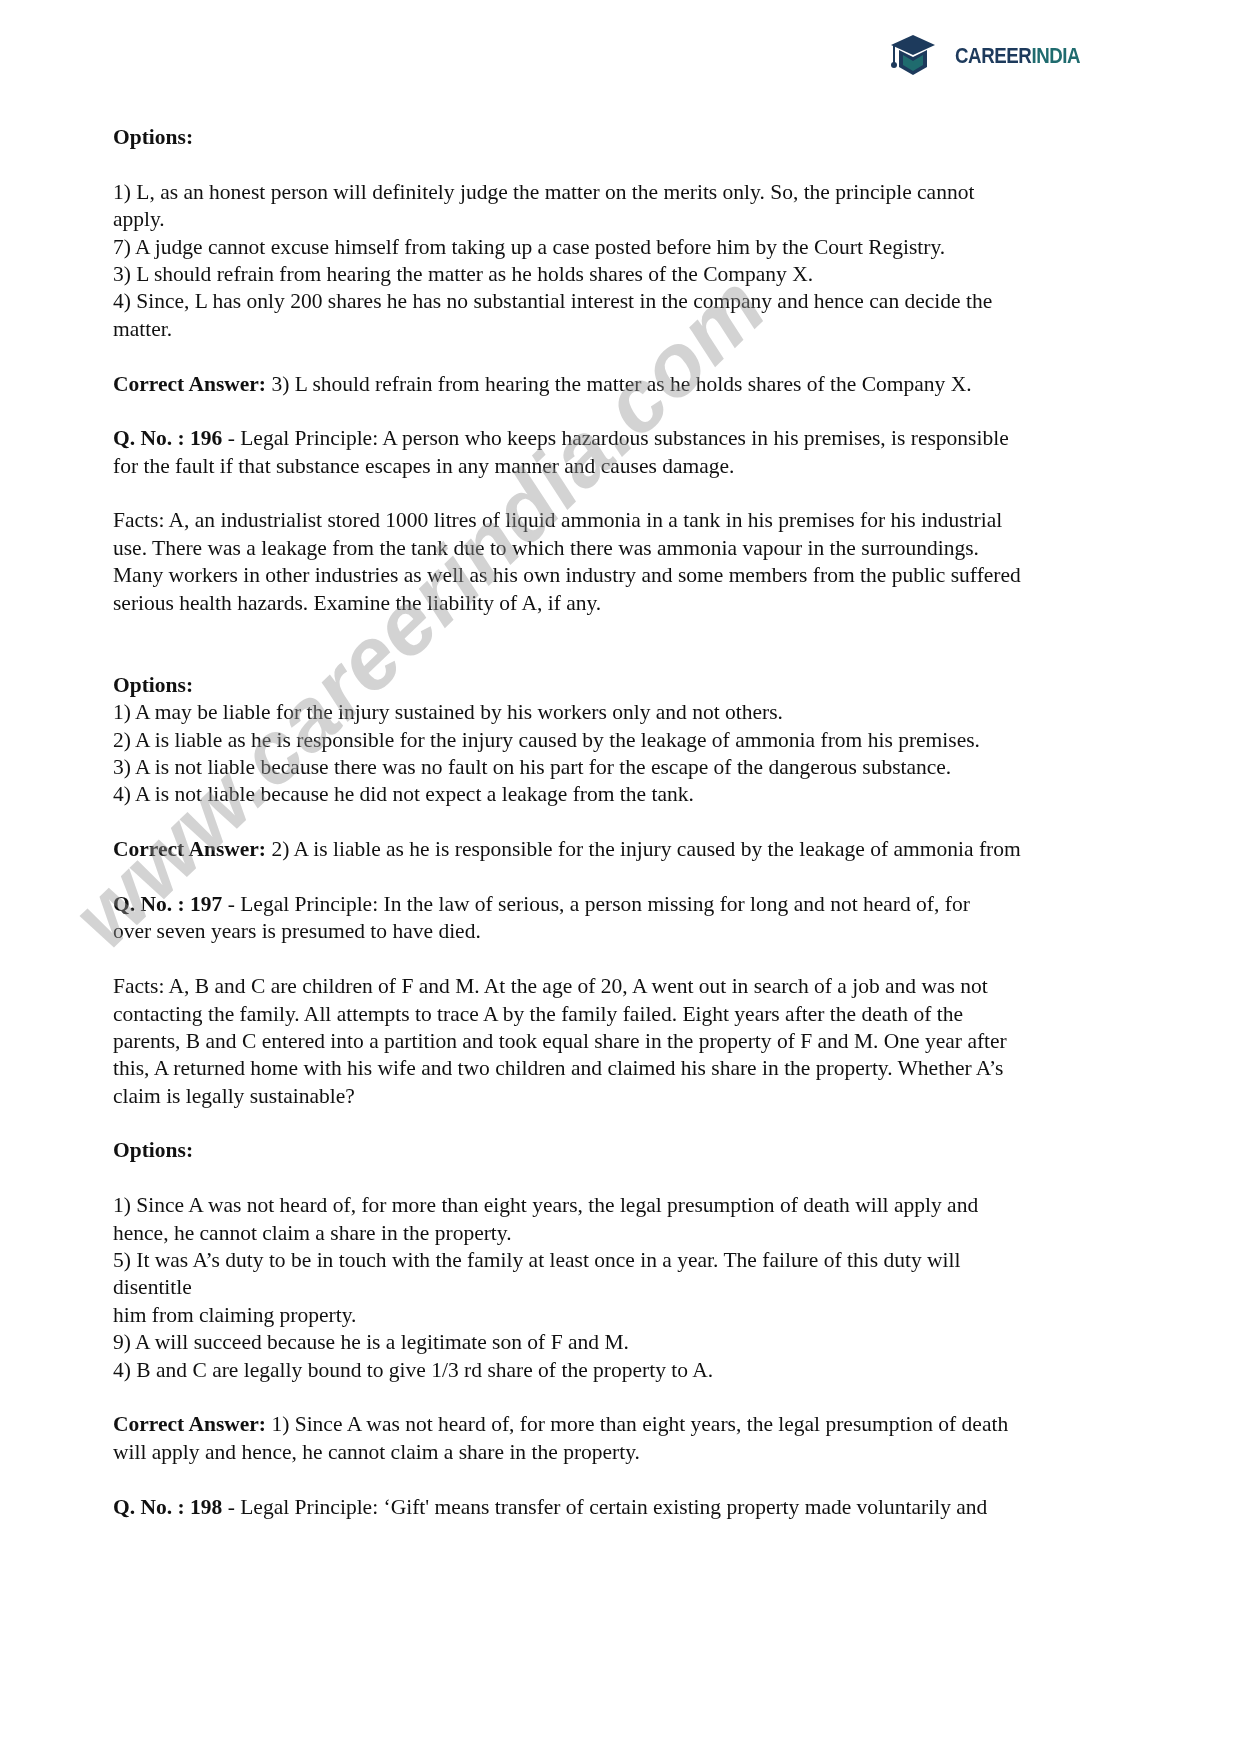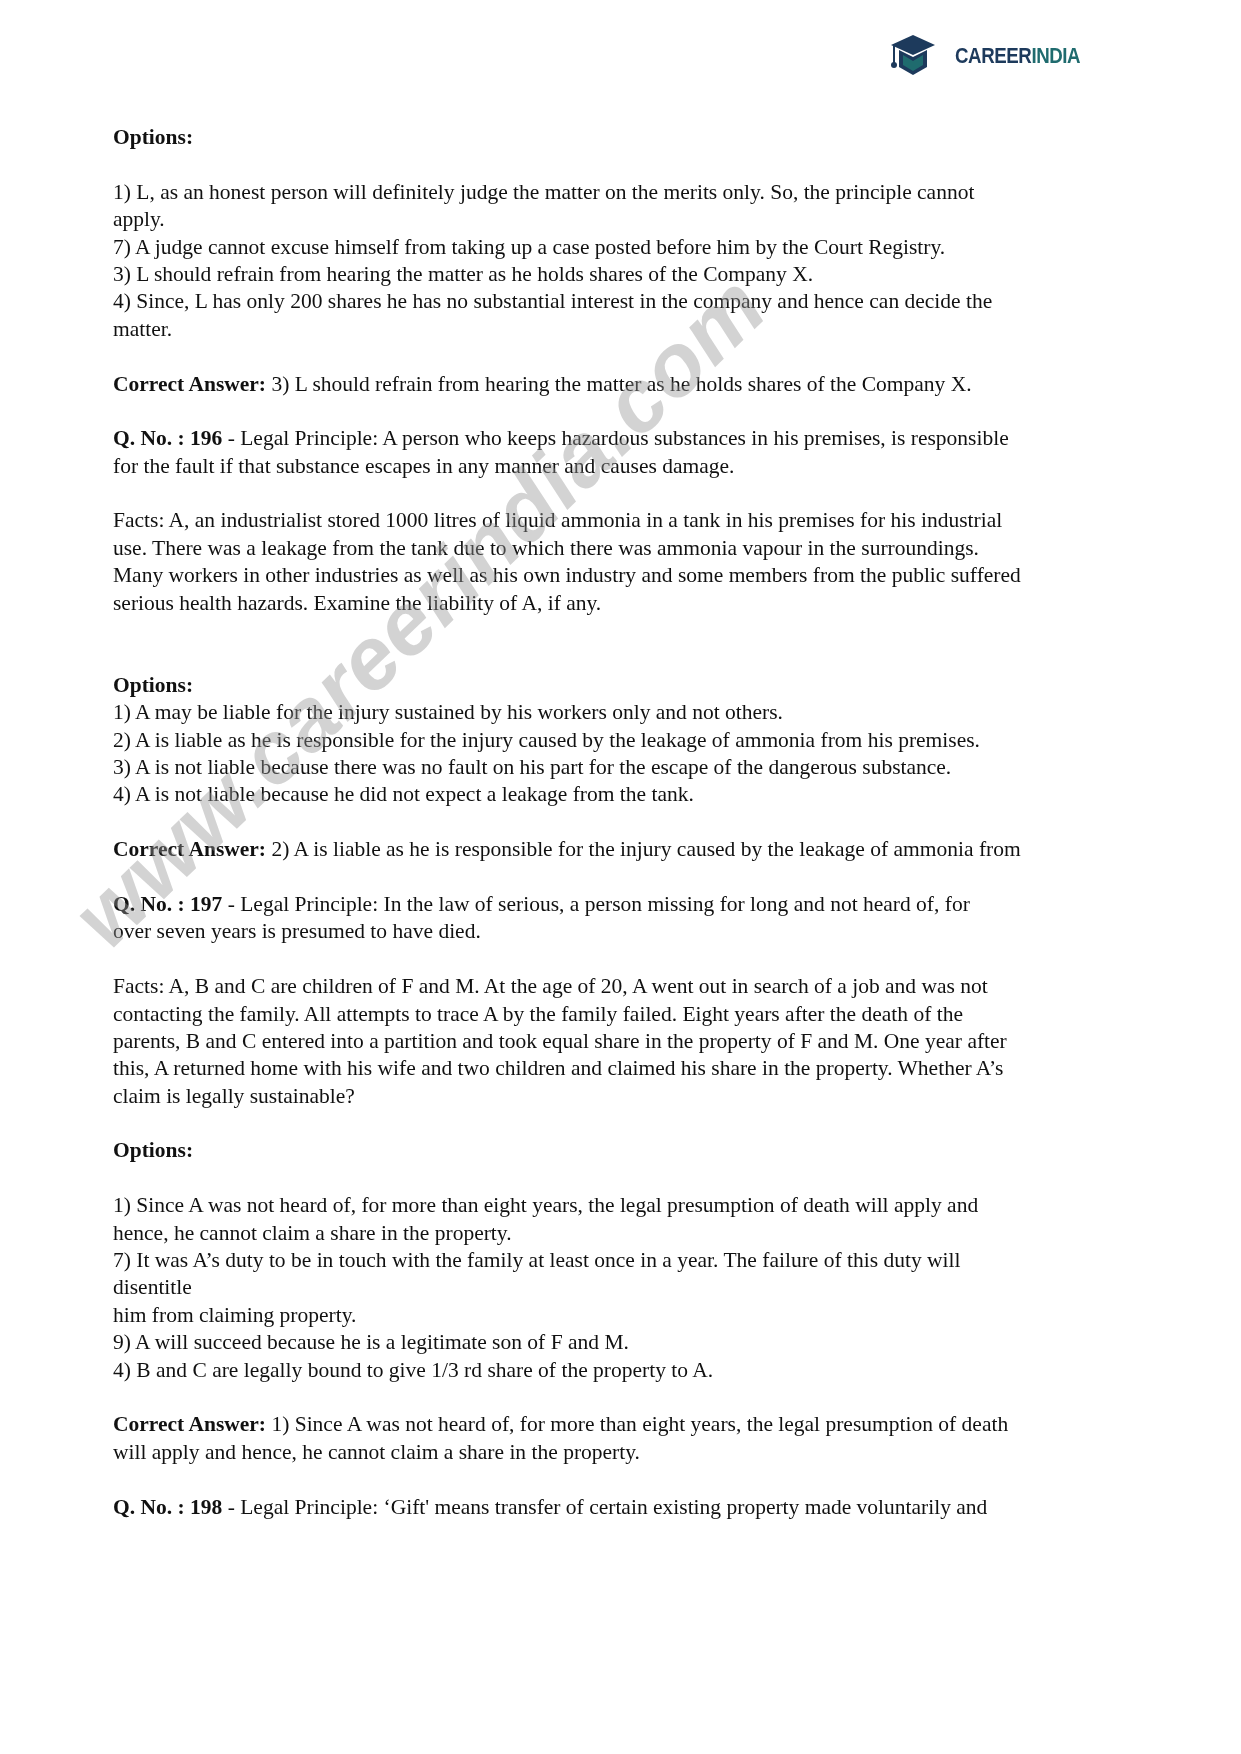--- a/index.html
+++ b/index.html
@@ -78,21 +78,21 @@
     <div class="line">Facts: A, B and C are children of F and M. At the age of 20, A went out in search of a job and was not</div>
     <div class="line">contacting the family. All attempts to trace A by the family failed. Eight years after the death of the</div>
     <div class="line">parents, B and C entered into a partition and took equal share in the property of F and M. One year after</div>
     <div class="line">this, A returned home with his wife and two children and claimed his share in the property. Whether A’s</div>
     <div class="line">claim is legally sustainable?</div>
     <div class="gap"></div>
     <div class="line"><b>Options:</b></div>
     <div class="gap"></div>
     <div class="line">1) Since A was not heard of, for more than eight years, the legal presumption of death will apply and</div>
     <div class="line">hence, he cannot claim a share in the property.</div>
-    <div class="line">7) It was A’s duty to be in touch with the family at least once in a year. The failure of this duty will</div>
+    <div class="line">5) It was A’s duty to be in touch with the family at least once in a year. The failure of this duty will</div>
     <div class="line">disentitle</div>
     <div class="line">him from claiming property.</div>
     <div class="line">9) A will succeed because he is a legitimate son of F and M.</div>
     <div class="line">4) B and C are legally bound to give 1/3 rd share of the property to A.</div>
     <div class="gap"></div>
     <div class="line"><b>Correct Answer:</b><span> 1) Since A was not heard of, for more than eight years, the legal presumption of death</span></div>
     <div class="line">will apply and hence, he cannot claim a share in the property.</div>
     <div class="gap"></div>
 
     <div class="line"><b>Q. No. : 198</b><span> - Legal Principle: ‘Gift' means transfer of certain existing property made voluntarily and</span></div>

